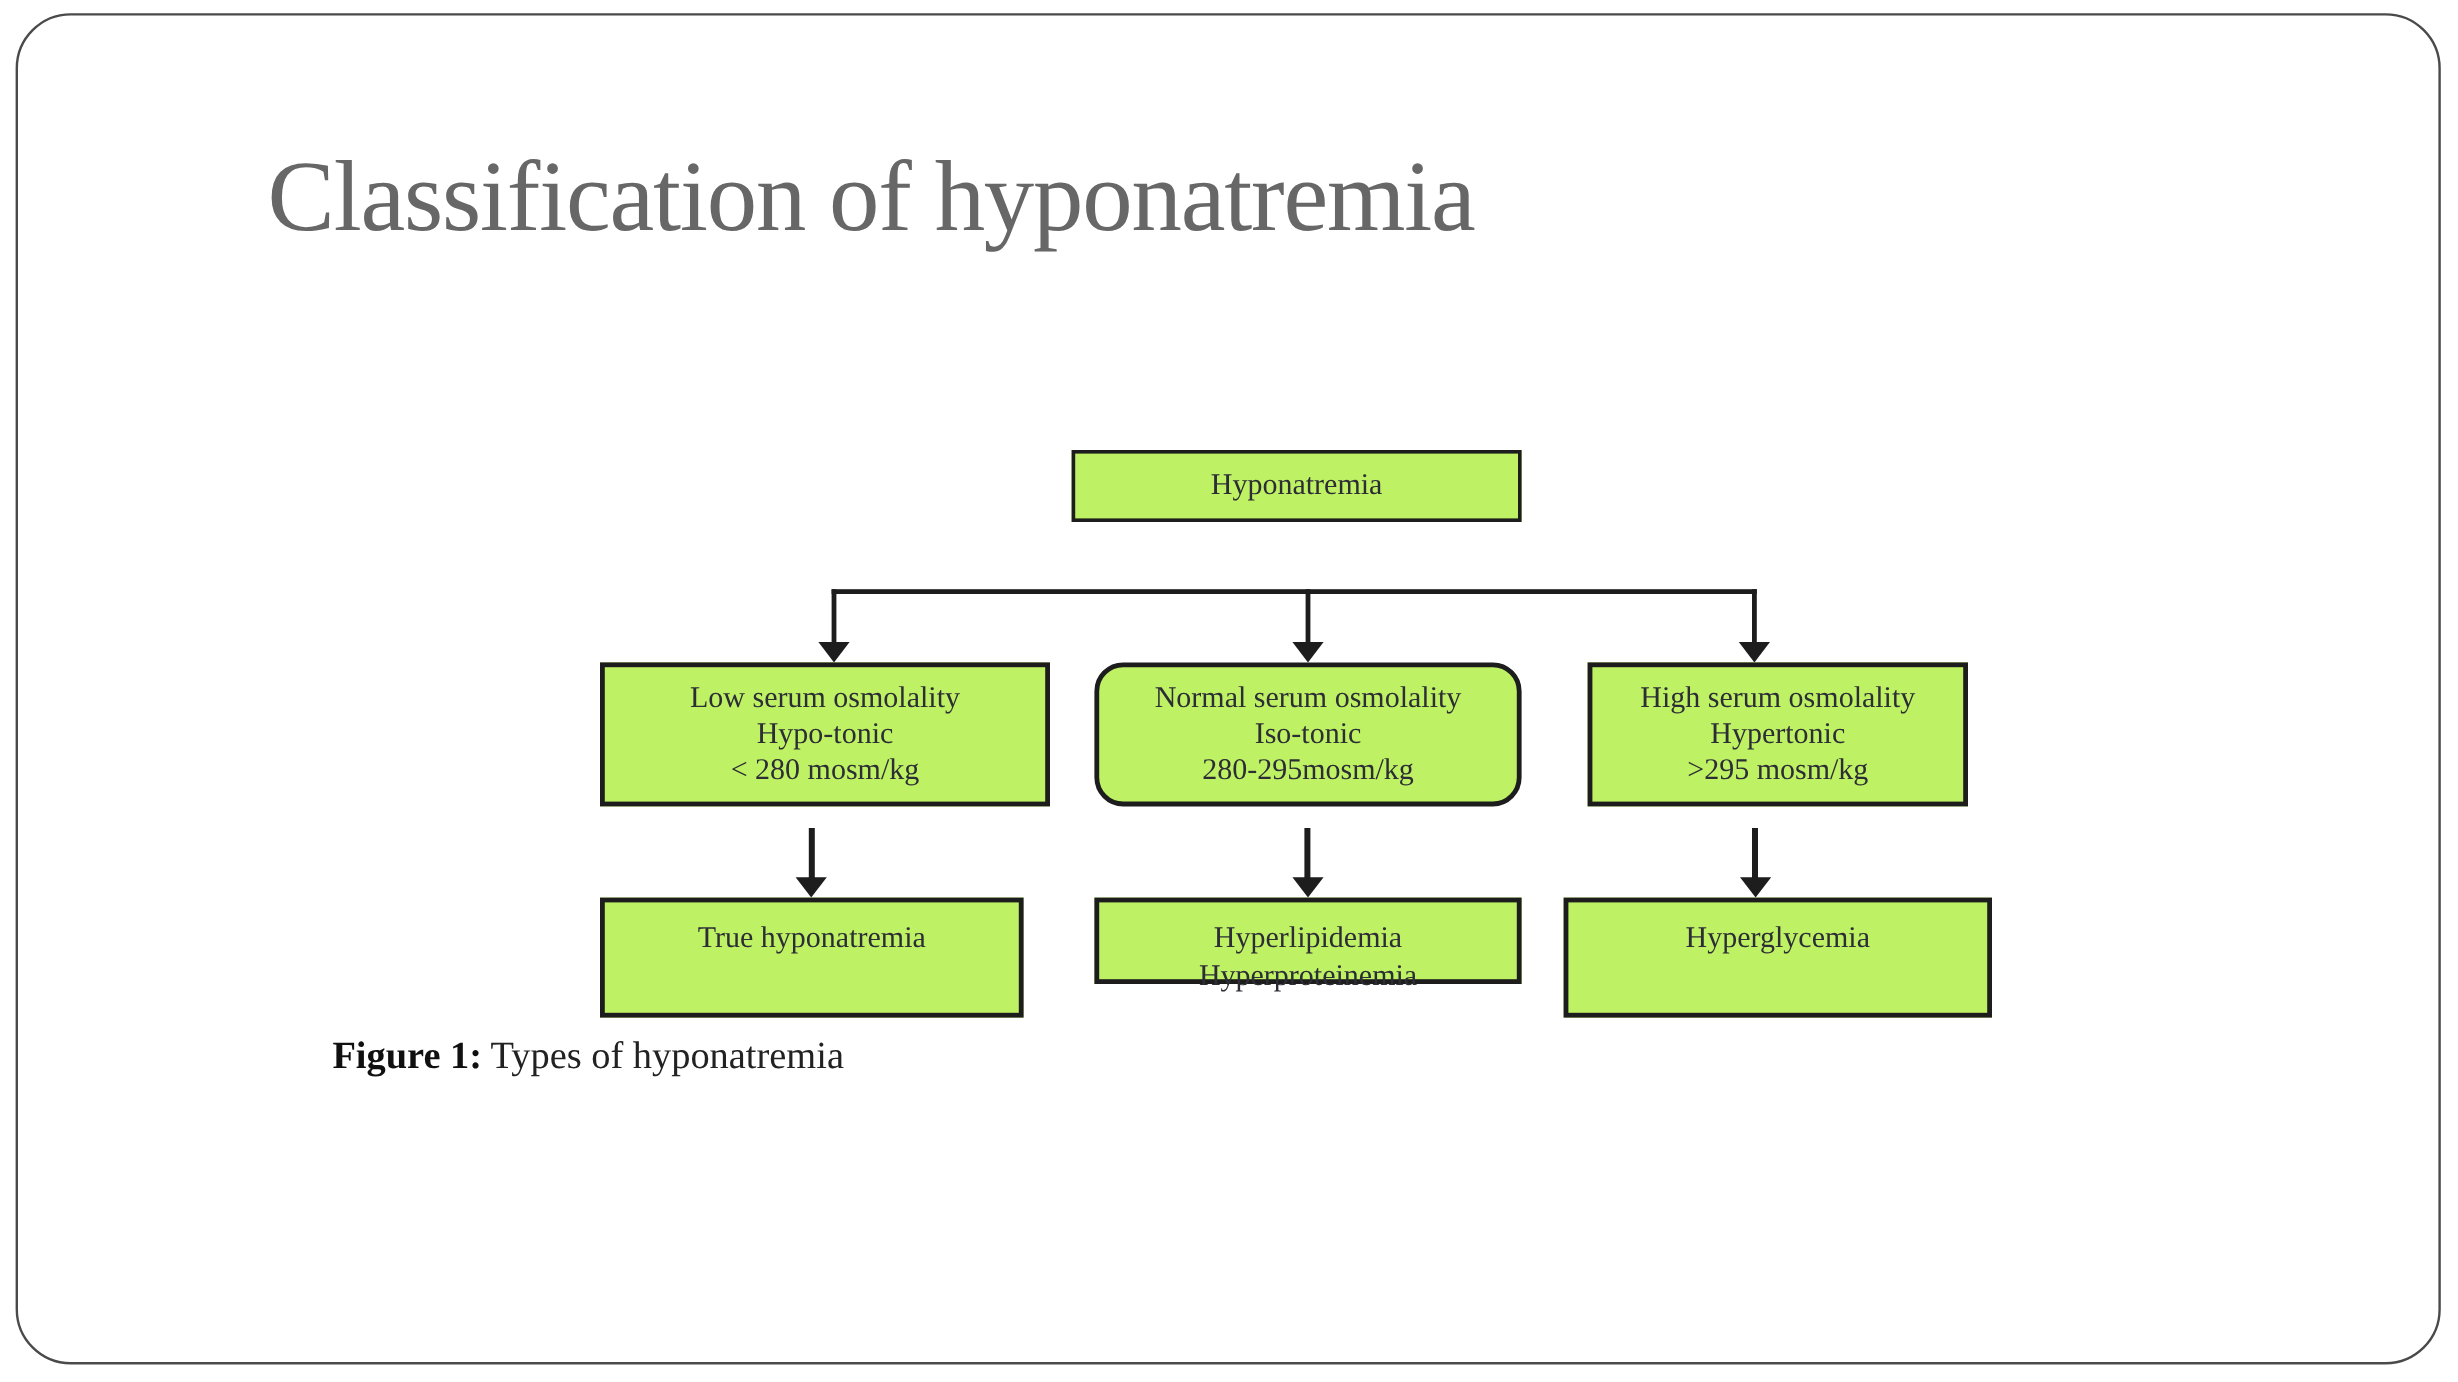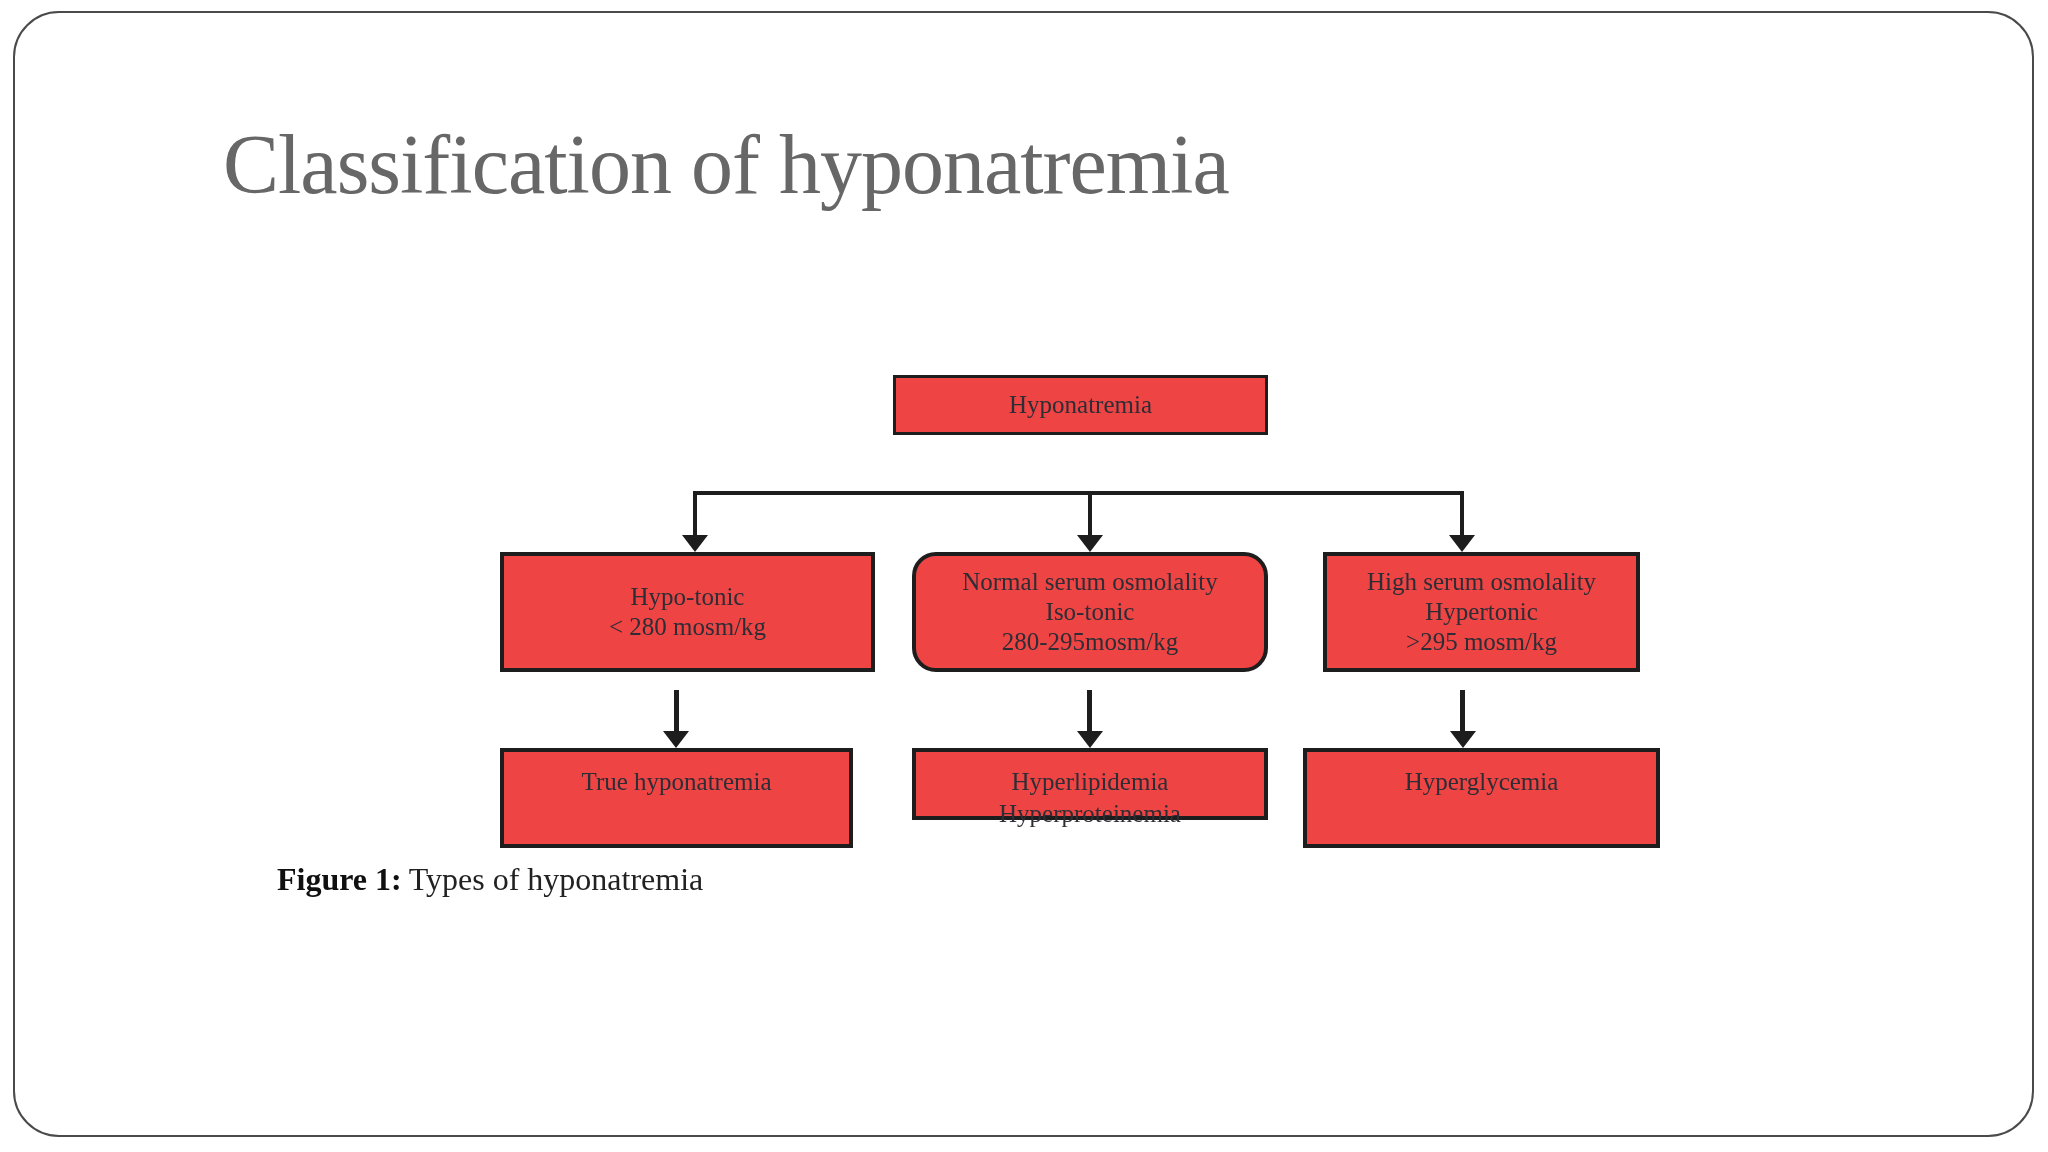--- a/index.html
+++ b/index.html
@@ -23,21 +23,21 @@
     left: 223px; top: 118px;
     font-size: 84px;
     line-height: 1.12;
     color: #676767;
     letter-spacing: -1px;
     white-space: nowrap;
   }
   
   .node {
     position: absolute;
-    background: #ef4444;
+    background: #bef264;
     border: 3px solid #1d1d1d;
     color: #2d2d35;
     font-size: 25px;
     line-height: 30px;
     text-align: center;
     display: flex;
     flex-direction: column;
     align-items: flex-start;
     justify-content: center;
   }
@@ -89,20 +89,21 @@
   <div class="hline"></div>
 
   <div class="shaft r1" style="left:693px;"></div>
   <div class="ahead h1" style="left:682px;"></div>
   <div class="shaft r1" style="left:1088px;"></div>
   <div class="ahead h1" style="left:1077px;"></div>
   <div class="shaft r1" style="left:1460px;"></div>
   <div class="ahead h1" style="left:1449px;"></div>
 
   <div class="node thick" style="left:500px; top:552px; width:375px; height:120px;">
+    <div class="nline">Low serum osmolality</div>
     <div class="nline">Hypo-tonic</div>
     <div class="nline">&lt; 280 mosm/kg</div>
   </div>
   <div class="node thick" style="left:912px; top:552px; width:356px; height:120px;border-radius:24px;">
     <div class="nline">Normal serum osmolality</div>
     <div class="nline">Iso-tonic</div>
     <div class="nline">280-295mosm/kg</div>
   </div>
   <div class="node thick" style="left:1323px; top:552px; width:317px; height:120px;">
     <div class="nline">High serum osmolality</div>

